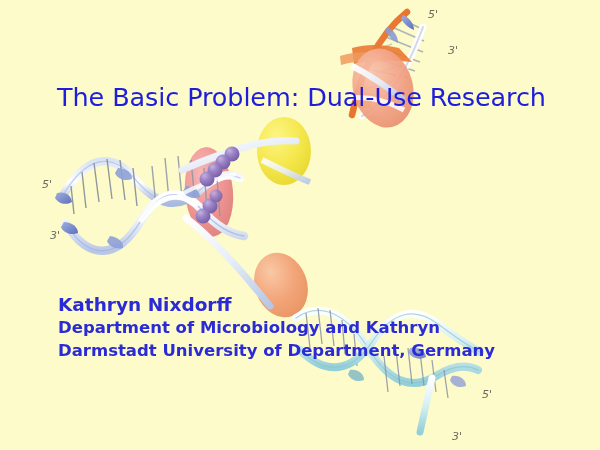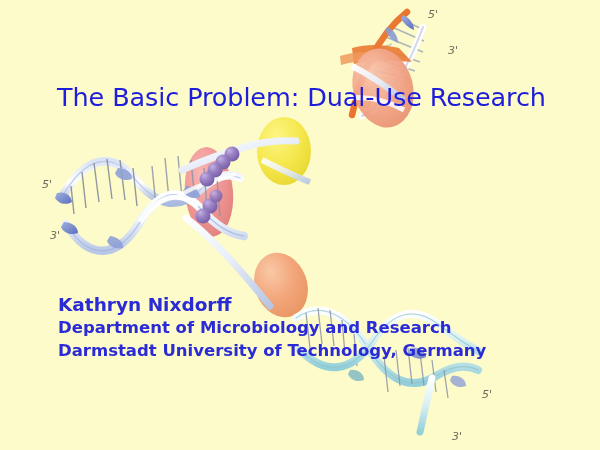--- a/index.html
+++ b/index.html
@@ -262,18 +262,18 @@
       <text class="helix-label" x="452" y="440">3'</text>
     </g>
   </svg>
 
   <div class="txt-layer">
 
     <div id="slide-title">The Basic Problem: Dual-Use Research</div>
 
     <div id="author-block">
       <div id="author-name">Kathryn Nixdorff</div>
-      <div class="affil">Department of Microbiology and Research</div>
-      <div class="affil">Darmstadt University of Technology, Germany</div>
+      <div class="affil">Department of Microbiology and Kathryn</div>
+      <div class="affil">Darmstadt University of Department, Germany</div>
     </div>
 
   </div>
 </div>
 
 </body></html>

